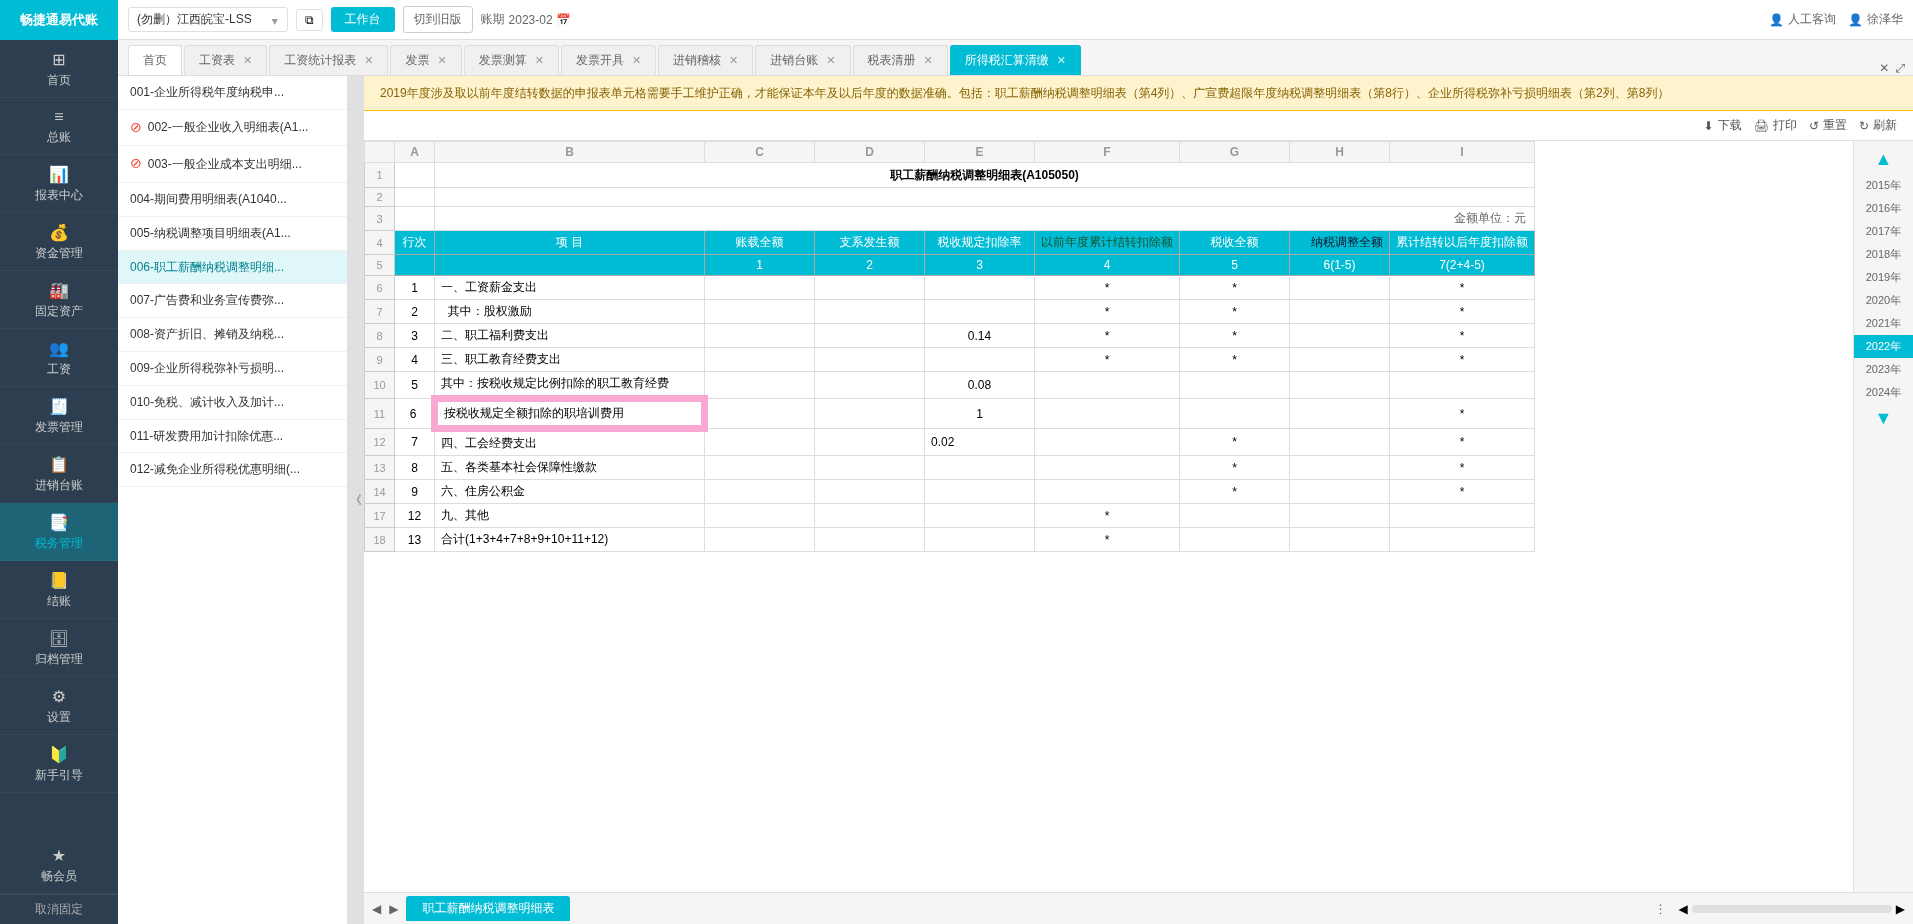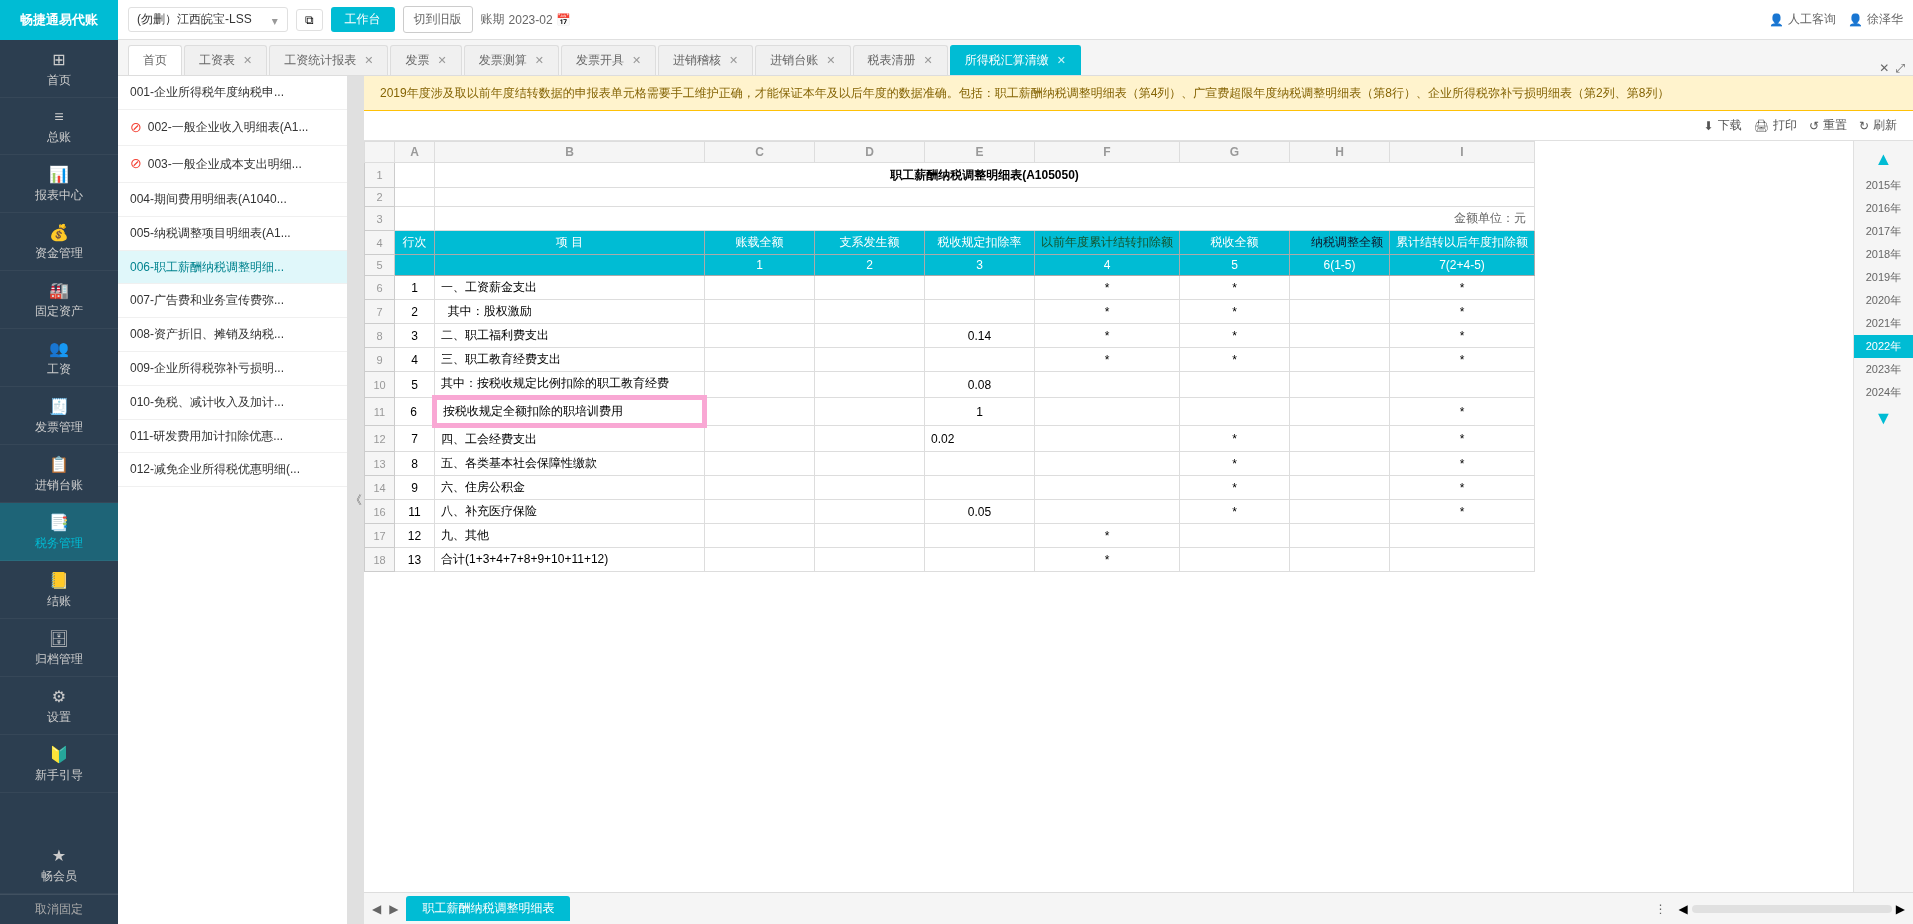--- a/index.html
+++ b/index.html
@@ -419,21 +419,21 @@
                 <td style="border:1px solid #ddd;background:#fff;"></td>
                 <td style="text-align:center;border:1px solid #ddd;background:#fff;">0.08</td>
                 <td style="border:1px solid #ddd;background:#fff;"></td>
                 <td style="border:1px solid #ddd;background:#fff;"></td>
                 <td style="border:1px solid #ddd;background:#fff;"></td>
                 <td style="border:1px solid #ddd;background:#fff;"></td>
               </tr>
               <tr>
                 <td class="row-label">11</td>
                 <td style="text-align:center;border:1px solid #ddd;background:#fff;">6</td>
-                <td style="border:5px solid #f9a8d4;background:#fff;padding:3px 6px;margin-left:44px;">按税收规定全额扣除的职培训费用</td>
+                <td style="border:7px solid #f9a8d4;background:#fff;padding:3px 6px;margin-left:44px;">按税收规定全额扣除的职培训费用</td>
                 <td style="border:1px solid #ddd;background:#fff;"></td>
                 <td style="border:1px solid #ddd;background:#fff;"></td>
                 <td style="text-align:center;border:1px solid #ddd;background:#fff;">1</td>
                 <td style="border:1px solid #ddd;background:#fff;"></td>
                 <td style="border:1px solid #ddd;background:#fff;"></td>
                 <td style="border:1px solid #ddd;background:#fff;"></td>
                 <td style="text-align:center;border:1px solid #ddd;background:#fff;">*</td>
               </tr>
               <tr>
                 <td class="row-label">12</td>
@@ -459,32 +459,20 @@
                 <td style="border:1px solid #ddd;background:#fff;"></td>
                 <td style="text-align:center;border:1px solid #ddd;background:#fff;">*</td>
               </tr>
               <tr>
                 <td class="row-label">14</td>
                 <td style="text-align:center;border:1px solid #ddd;background:#fff;">9</td>
                 <td style="border:1px solid #ddd;background:#fff;padding:3px 6px;">六、住房公积金</td>
                 <td style="border:1px solid #ddd;background:#fff;"></td>
                 <td style="border:1px solid #ddd;background:#fff;"></td>
                 <td style="border:1px solid #ddd;background:#fff;"></td>
-                <td style="border:1px solid #ddd;background:#fff;"></td>
-                <td style="text-align:center;border:1px solid #ddd;background:#fff;">*</td>
-                <td style="border:1px solid #ddd;background:#fff;"></td>
-                <td style="text-align:center;border:1px solid #ddd;background:#fff;">*</td>
-              </tr>
-              <tr>
-                <td class="row-label">16</td>
-                <td style="text-align:center;border:1px solid #ddd;background:#fff;">11</td>
-                <td style="border:1px solid #ddd;background:#fff;padding:3px 6px;">八、补充医疗保险</td>
-                <td style="border:1px solid #ddd;background:#fff;"></td>
-                <td style="border:1px solid #ddd;background:#fff;"></td>
-                <td style="text-align:center;border:1px solid #ddd;background:#fff;">0.05</td>
                 <td style="border:1px solid #ddd;background:#fff;"></td>
                 <td style="text-align:center;border:1px solid #ddd;background:#fff;">*</td>
                 <td style="border:1px solid #ddd;background:#fff;"></td>
                 <td style="text-align:center;border:1px solid #ddd;background:#fff;">*</td>
               </tr>
               <tr>
                 <td class="row-label">17</td>
                 <td style="text-align:center;border:1px solid #ddd;background:#fff;">12</td>
                 <td style="border:1px solid #ddd;background:#fff;padding:3px 6px;">九、其他</td>
                 <td style="border:1px solid #ddd;background:#fff;"></td>

